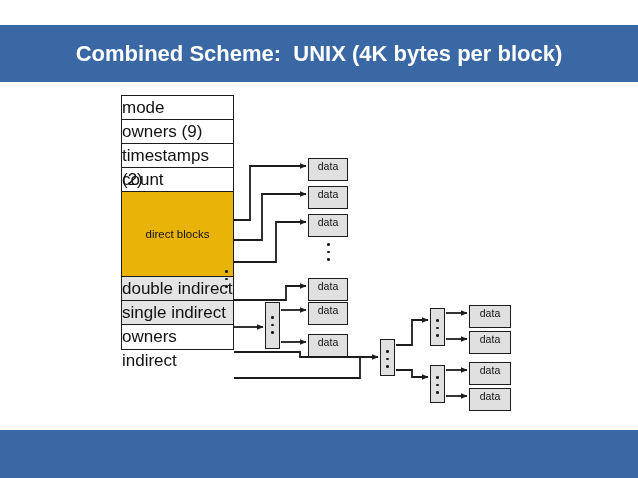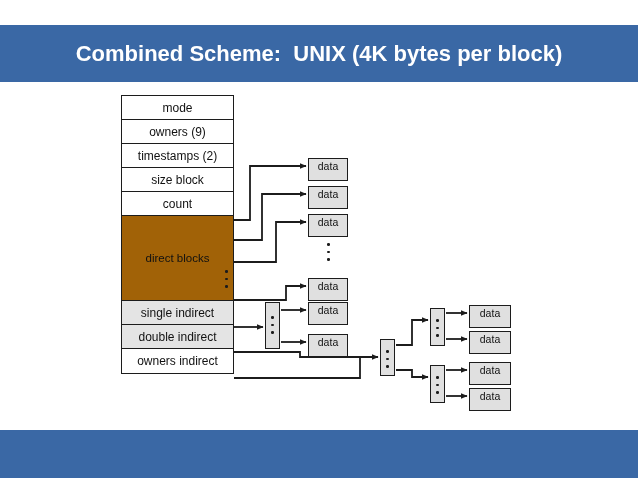--- a/index.html
+++ b/index.html
@@ -33,28 +33,28 @@
   
   .inode{
     position:absolute;left:121px;top:95px;width:113px;
     border:1.4px solid #1c1c1c;
     box-sizing:border-box;
     background:#ffffff;
   }
   .inode-row{
     height:24px;line-height:24px;
     border-bottom:1.4px solid #1c1c1c;
-    text-align:center;font-size:12px;color:#111;
+    text-align:left;font-size:17px;color:#111;
     box-sizing:border-box;background:#ffffff;
   }
   .inode-row.shaded{background:#e4e4e4;}
   .inode-row.last{border-bottom:none;}
   .inode-direct{
     height:85px;border-bottom:1.4px solid #1c1c1c;
-    background:#a16207;box-sizing:border-box;
+    background:#eab308;box-sizing:border-box;
     display:flex;align-items:center;justify-content:center;
     font-size:11.5px;color:#111;
   }
 
   
   .databox{
     position:absolute;width:40px;height:23px;
     background:#e0e0e0;border:1.4px solid #1c1c1c;
     box-sizing:border-box;
     font-size:10.5px;line-height:15px;text-align:center;color:#111;
@@ -79,25 +79,24 @@
 <div class="slide">
 
   <div class="title-banner">
     <div class="title-text">Combined Scheme:  UNIX (4K bytes per block)</div>
   </div>
 
   <div class="inode">
     <div class="inode-row">mode</div>
     <div class="inode-row">owners (9)</div>
     <div class="inode-row">timestamps (2)</div>
-    <div class="inode-row">size block</div>
     <div class="inode-row">count</div>
     <div class="inode-direct">direct blocks</div>
+    <div class="inode-row shaded">double indirect</div>
     <div class="inode-row shaded">single indirect</div>
-    <div class="inode-row shaded">double indirect</div>
     <div class="inode-row last">owners indirect</div>
   </div>
 
   <div class="vdots" style="left:225px;top:270px;">
     <i></i>
       <i></i>
       <i></i>
   </div>
 
   <svg class="wires" viewBox="0 0 638 478">

